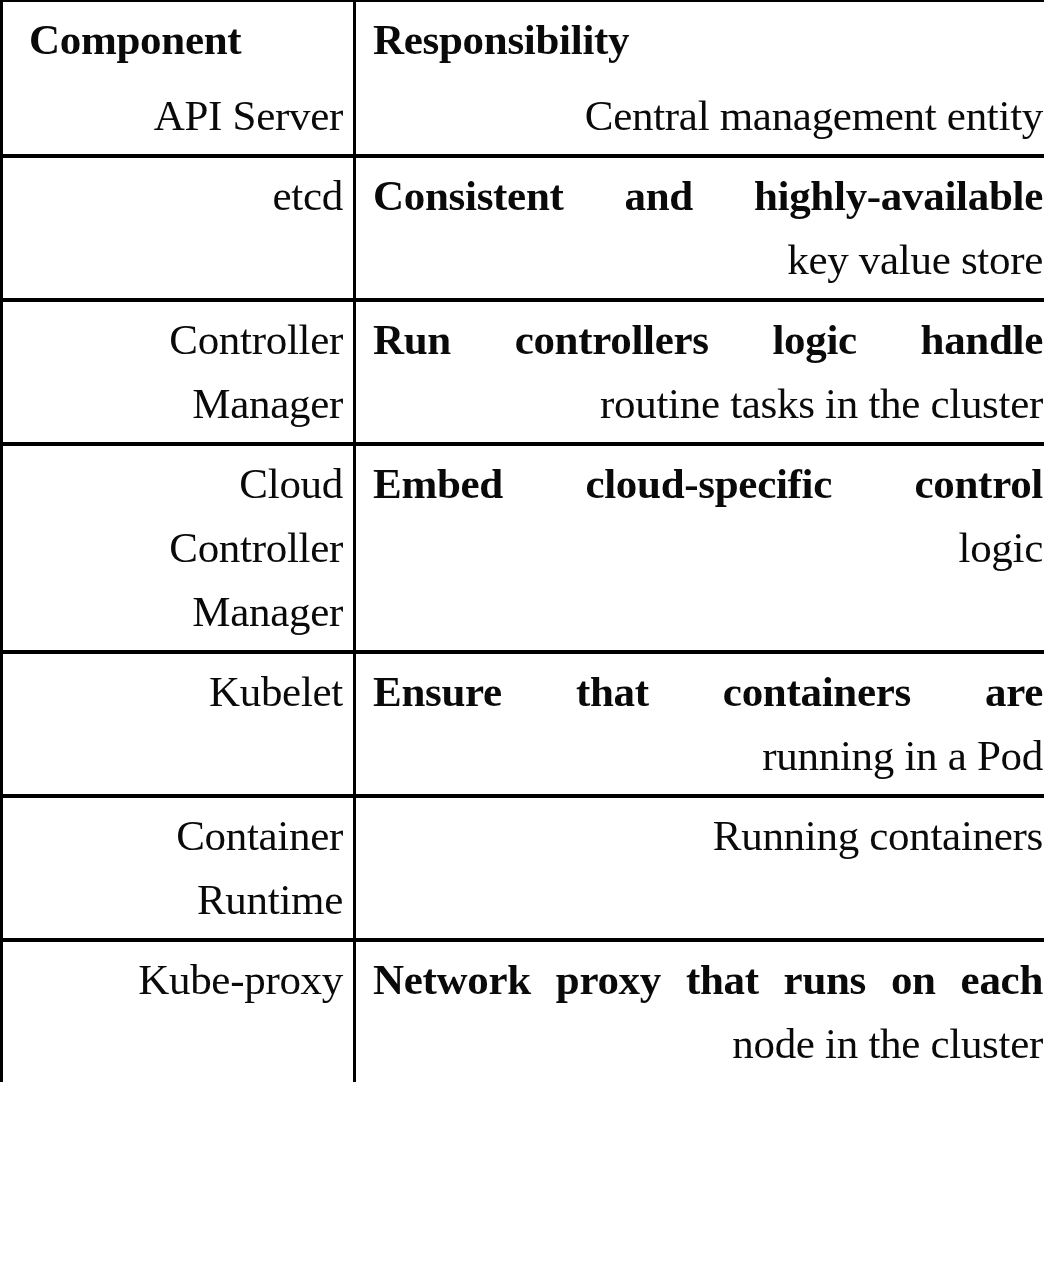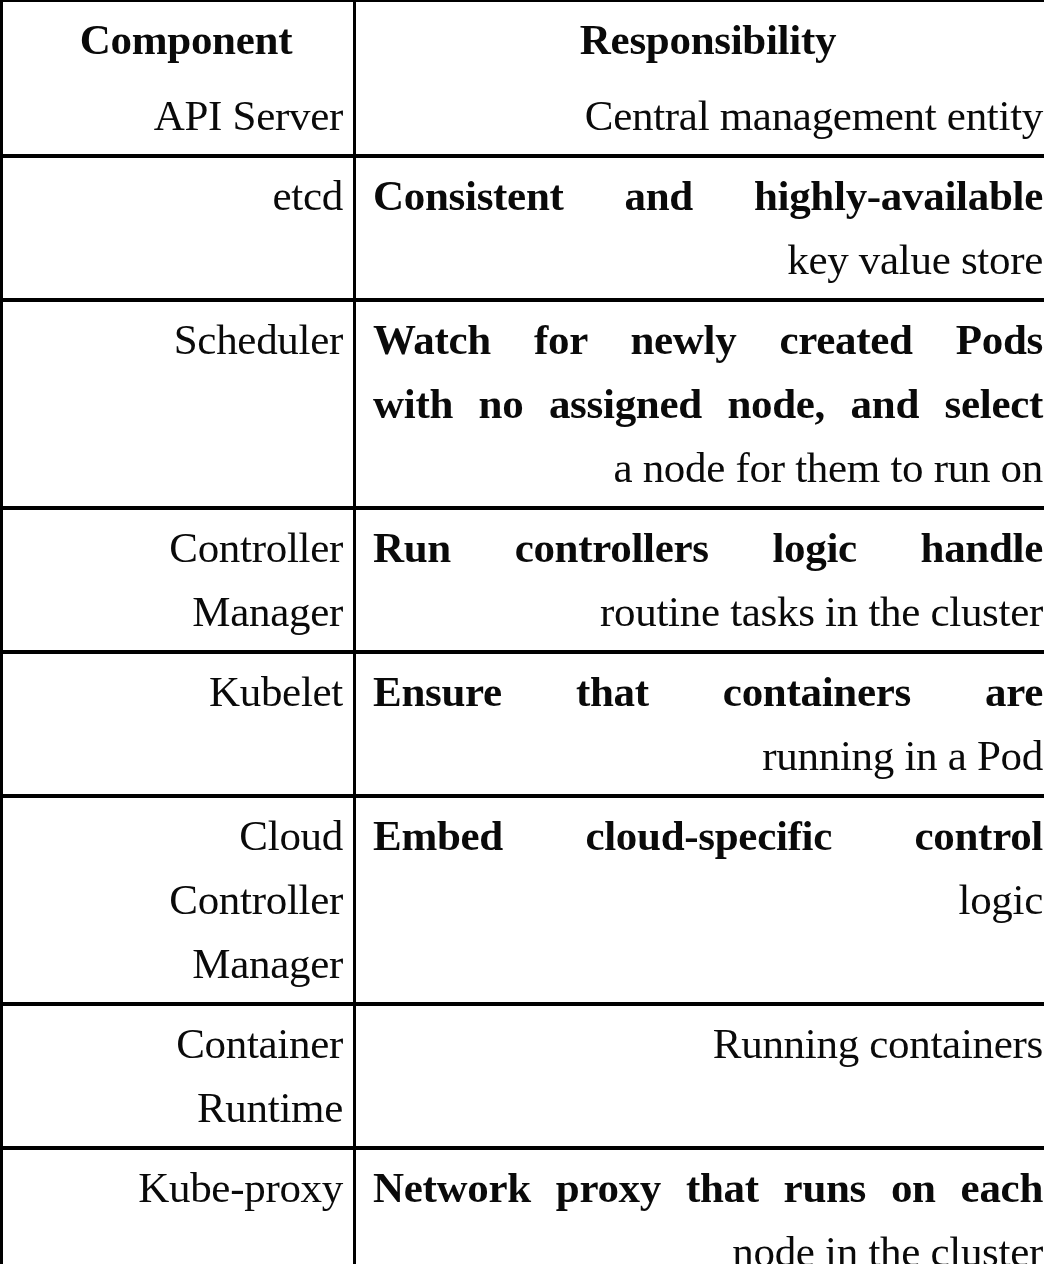--- a/index.html
+++ b/index.html
@@ -40,21 +40,20 @@
   .col-component {
     border-right: 3px solid #000000;
     padding-left: 26px;
     padding-right: 10px;
   }
   .col-responsibility {
     padding-left: 17px;
   }
   thead th {
     font-weight: 700;
-    text-align: center;
   }
   .cell-line {
     text-align: right;
   }
   .cell-line.justified {
     text-align: justify;
     text-align-last: justify;
     font-weight: bold;
   }
 </style>
@@ -86,56 +85,46 @@
           <td class="col-component">
             <div class="cell-line">etcd</div>
           </td>
           <td class="col-responsibility">
             <div class="cell-line justified">Consistent and highly-available</div>
             <div class="cell-line">key value store</div>
           </td>
         </tr>
         <tr>
           <td class="col-component">
-            <div class="cell-line">Scheduler</div>
-          </td>
-          <td class="col-responsibility">
-            <div class="cell-line justified">Watch for newly created Pods</div>
-            <div class="cell-line justified">with no assigned node, and select</div>
-            <div class="cell-line">a node for them to run on</div>
-          </td>
-        </tr>
-        <tr>
-          <td class="col-component">
             <div class="cell-line">Controller</div>
             <div class="cell-line">Manager</div>
           </td>
           <td class="col-responsibility">
             <div class="cell-line justified">Run controllers logic handle</div>
             <div class="cell-line">routine tasks in the cluster</div>
-          </td>
-        </tr>
-        <tr>
-          <td class="col-component">
-            <div class="cell-line">Kubelet</div>
-          </td>
-          <td class="col-responsibility">
-            <div class="cell-line justified">Ensure that containers are</div>
-            <div class="cell-line">running in a Pod</div>
           </td>
         </tr>
         <tr>
           <td class="col-component">
             <div class="cell-line">Cloud</div>
             <div class="cell-line">Controller</div>
             <div class="cell-line">Manager</div>
           </td>
           <td class="col-responsibility">
             <div class="cell-line justified">Embed cloud-specific control</div>
             <div class="cell-line">logic</div>
+          </td>
+        </tr>
+        <tr>
+          <td class="col-component">
+            <div class="cell-line">Kubelet</div>
+          </td>
+          <td class="col-responsibility">
+            <div class="cell-line justified">Ensure that containers are</div>
+            <div class="cell-line">running in a Pod</div>
           </td>
         </tr>
         <tr>
           <td class="col-component">
             <div class="cell-line">Container</div>
             <div class="cell-line">Runtime</div>
           </td>
           <td class="col-responsibility">
             <div class="cell-line">Running containers</div>
           </td>

